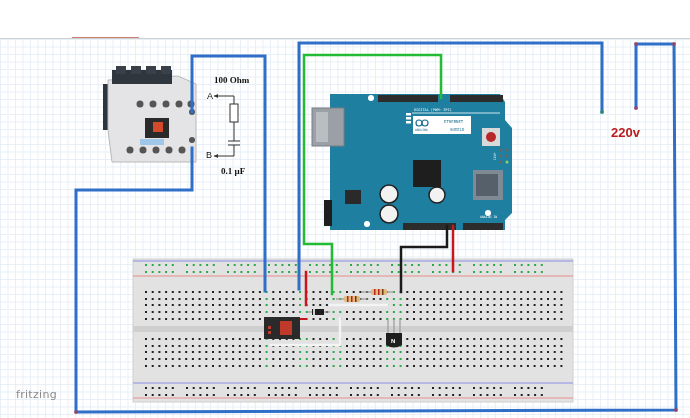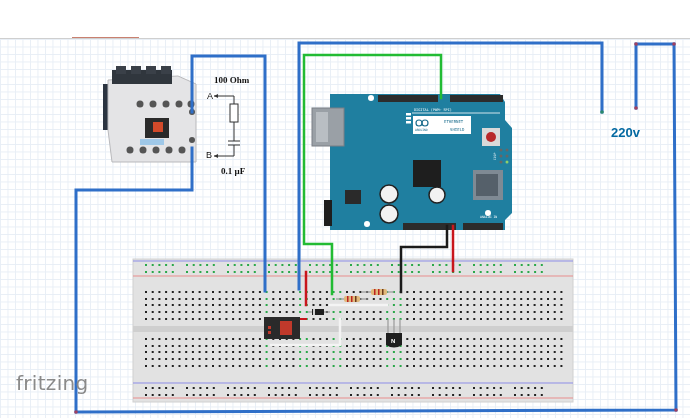--- a/index.html
+++ b/index.html
@@ -14,25 +14,25 @@
     #canvas {
       position:absolute; left:0; top:39px; width:690px; height:379px;
       background-color:#ffffff;
       background-image:
         linear-gradient(#e8eef6 1px, transparent 1px),
         linear-gradient(90deg, #e8eef6 1px, transparent 1px);
       background-size:7.5px 7.5px;
     }
     svg#scene { position:absolute; left:0; top:0; width:690px; height:418px; }
     #fritzing {
-      position:absolute; left:16px; top:371px; font-size:20px; color:#8a8a8a;
+      position:absolute; left:16px; top:388px; font-size:11px; color:#8a8a8a;
       font-family:"DejaVu Sans", sans-serif; letter-spacing:0.3px;
     }
     #volt {
-      position:absolute; left:611px; top:125px; font-size:13px; font-weight:bold; color:#0369a1;
+      position:absolute; left:611px; top:125px; font-size:13px; font-weight:bold; color:#b91c1c;
       font-family:"Liberation Sans", sans-serif;
     }
     #res-label, #cap-label {
       position:absolute; font-size:9px; font-weight:bold; color:#111;
       font-family:Liberation Serif, serif;
     }
     #res-label { left:214px; top:75px; }
     #cap-label { left:221px; top:166px; }
     #pa, #pb { position:absolute; font-size:9px; color:#111; font-family:"Liberation Sans", sans-serif; }
     #pa { left:207px; top:91px; }

